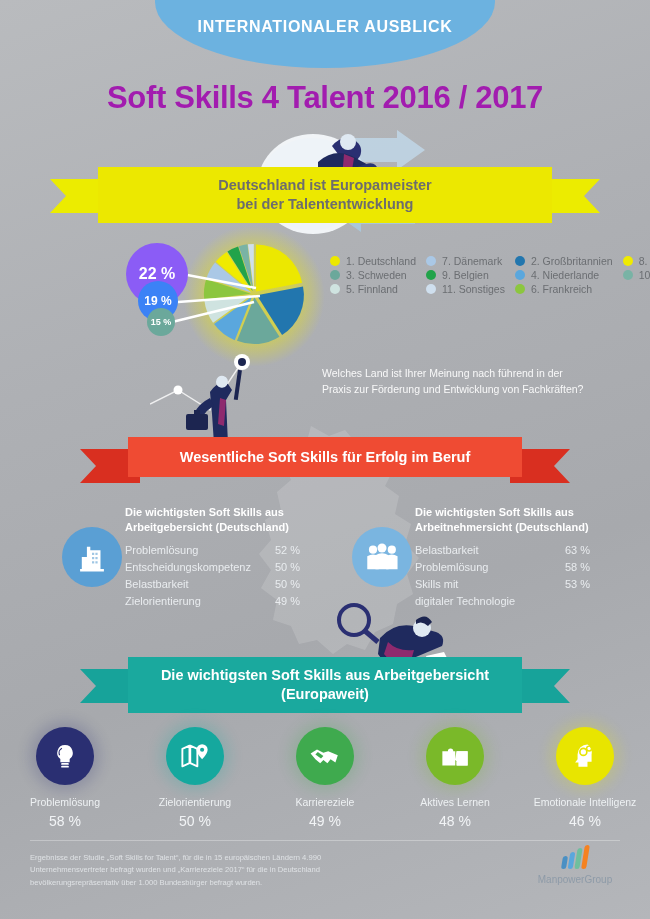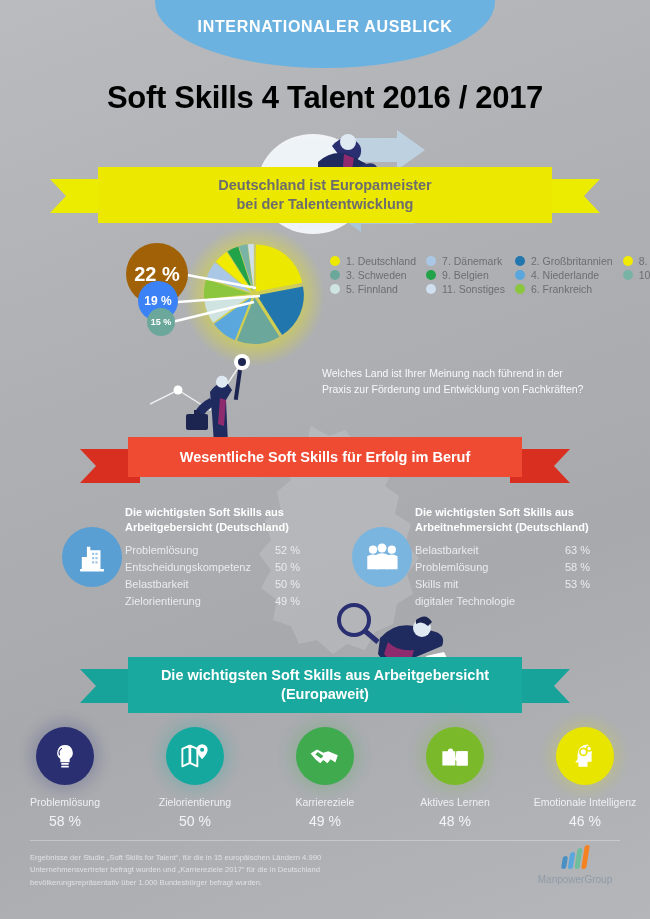--- a/index.html
+++ b/index.html
@@ -15,21 +15,21 @@
   .header-ellipse{
     position:absolute; left:155px; top:-62px; width:340px; height:130px;
     background:#6cb2e0; border-radius:0 0 170px 170px/0 0 66px 66px;
   }
   .header-kicker{
     position:absolute; left:155px; top:18px; width:340px; text-align:center;
     color:#ffffff; font-size:16px; font-weight:bold; letter-spacing:.7px;
   }
   .main-title{
     position:absolute; left:0; top:80px; width:650px; text-align:center;
-    color:#000000; font-size:31px; font-weight:bold; letter-spacing:-0.3px;
+    color:#a21caf; font-size:31px; font-weight:bold; letter-spacing:-0.3px;
   }
 
   
   .hero-wrap{ position:absolute; left:240px; top:128px; width:190px; height:110px; }
   .hero-circle{
     position:absolute; left:18px; top:6px; width:110px; height:100px;
     background:#f1f4f7; border-radius:50%;
   }
   .hero-arrow{
     position:absolute; left:85px; top:2px; width:105px; height:110px;
@@ -85,21 +85,21 @@
   
   .pie-wrap{ position:absolute; left:195px; top:238px; width:118px; height:112px; }
   .pie-glow{
     position:absolute; left:-14px; top:-12px; width:146px; height:140px;
     background:radial-gradient(circle, rgba(237,232,0,.55) 38%, rgba(237,232,0,0) 70%);
   }
   .bubble{
     position:absolute; border-radius:50%; display:flex; align-items:center;
     justify-content:center; color:#fff; font-weight:bold;
   }
-  #bubble-22{ left:126px; top:243px; width:62px; height:62px; background:#a16207; font-size:20px; }
+  #bubble-22{ left:126px; top:243px; width:62px; height:62px; background:#8b5cf6; font-size:16px; }
   #bubble-19{ left:138px; top:281px; width:40px; height:40px; background:#3b82f6; font-size:12px; }
   #bubble-15{ left:147px; top:308px; width:28px; height:28px; background:#6ba89b; font-size:9px; }
 
   
   .legend{ position:absolute; left:330px; top:255px; width:250px;
            display:grid; grid-template-columns:1fr 1fr 1fr 1fr; column-gap:10px; row-gap:2px; }
   .legend-item{ display:flex; align-items:center; gap:6px; font-size:10.5px; color:#6b6e72; white-space:nowrap; }
   .legend-dot{ width:10px; height:10px; border-radius:50%; flex:0 0 auto; }
 
   .pie-question{

